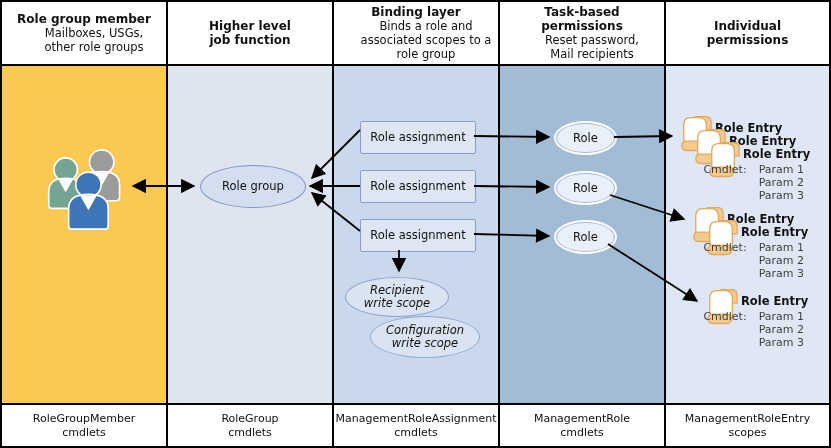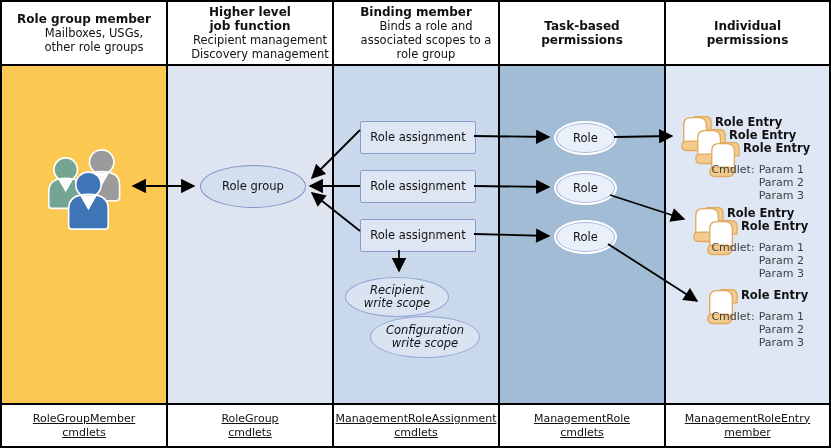--- a/index.html
+++ b/index.html
@@ -17,36 +17,36 @@
   }
   .hdr-title{font-weight:bold;font-size:12px;line-height:14px;white-space:pre-line;}
   .hdr-sub{font-size:11.5px;line-height:14px;white-space:pre-line;margin-left:20px;}
   .band{
     position:absolute;top:62px;bottom:41px;left:0;right:0;
     border-top:2px solid #000;border-bottom:2px solid #000;z-index:0;
   }
   .ftr{
     position:absolute;left:0;right:0;bottom:0;height:41px;background:#fff;
     display:flex;align-items:center;justify-content:center;text-align:center;
-    font-size:11px;line-height:14px;white-space:pre-line;z-index:1;text-decoration:underline;
+    font-size:11px;line-height:14px;white-space:pre-line;z-index:1;
   }
   .node{position:absolute;z-index:2;display:flex;align-items:center;justify-content:center;
     text-align:center;font-size:11.5px;line-height:13px;white-space:pre-line;}
   .rounded-box{background:#DEE6F3;border:1px solid #8A9BCE;border-radius:2px;}
   .ellipse{border-radius:50%;}
   .role-group{background:#D3DEEF;border:1.5px solid #8093C8;}
   .role{background:#EAF0FA;border:1px solid #A8B6DF;box-shadow:0 0 0 2px #fff;}
   .scope{background:#DAE3F2;border:1px solid #93A5D4;font-style:italic;}
   #arrows{position:absolute;left:0;top:0;z-index:3;pointer-events:none;}
   #people{position:absolute;left:40px;top:142px;z-index:2;}
   .stack{position:absolute;z-index:2;}
   .re{position:absolute;display:flex;align-items:flex-start;white-space:nowrap;}
-  .re-label{font-weight:bold;font-size:11.5px;line-height:13px;margin-left:3px;}
+  .re-label{font-weight:bold;font-size:11.5px;line-height:13px;margin-left:3px;margin-top:6px;}
   .cmdlet{position:absolute;right:0;text-align:right;font-size:11px;line-height:13px;color:#3F3F3F;white-space:nowrap;}
-  .cmdlet-prefix{margin-right:4px;}
+  .cmdlet-prefix{margin-right:12px;}
 </style>
 </head>
 <body>
 
 <div id="canvas">
 
   <div class="col" style="left:0;width:164px">
     <div class="band" style="background:#FBC851"></div>
     <div class="hdr">
       <div class="hdr-title">Role group member</div>
@@ -55,57 +55,57 @@
     </div>
     <div class="ftr">RoleGroupMember
 cmdlets</div>
   </div>
 
   <div class="col" style="left:166px;width:164px">
     <div class="band" style="background:#DFE4F1"></div>
     <div class="hdr">
       <div class="hdr-title">Higher level
 job function</div>
-      <div class="hdr-sub">Recipient management
-Discovery management</div>
     </div>
     <div class="ftr">RoleGroup
 cmdlets</div>
   </div>
 
   <div class="col" style="left:332px;width:164px">
     <div class="band" style="background:#C9D8EA"></div>
     <div class="hdr">
-      <div class="hdr-title">Binding member</div>
+      <div class="hdr-title">Binding layer</div>
       <div class="hdr-sub">Binds a role and
 associated scopes to a
 role group</div>
     </div>
     <div class="ftr">ManagementRoleAssignment
 cmdlets</div>
   </div>
 
   <div class="col" style="left:498px;width:164px">
     <div class="band" style="background:#A3BCD5"></div>
     <div class="hdr">
       <div class="hdr-title">Task-based
 permissions</div>
+      <div class="hdr-sub">Reset password,
+Mail recipients</div>
     </div>
     <div class="ftr">ManagementRole
 cmdlets</div>
   </div>
 
   <div class="col last" style="left:664px;width:163px">
     <div class="band" style="background:#DFE7F5"></div>
     <div class="hdr">
       <div class="hdr-title">Individual
 permissions</div>
     </div>
     <div class="ftr">ManagementRoleEntry
-member</div>
+scopes</div>
   </div>
 
   <svg id="people" width="90" height="90" viewBox="0 0 95 95">
     <g stroke="#fff" stroke-width="3.5" style="paint-order:stroke">
 
       <circle cx="25" cy="27" r="11.5" fill="#74A492"></circle>
       <path d="M8,64 L8,50 Q8,37 25,37 Q42,37 42,50 L42,64 Q42,67 39,67 L11,67 Q8,67 8,64 Z" fill="#74A492"></path>
       <polygon points="17,37 33,37 25,51" fill="#fff" stroke="none"></polygon>
 
       <circle cx="63" cy="19" r="12" fill="#9B9B9B"></circle>

